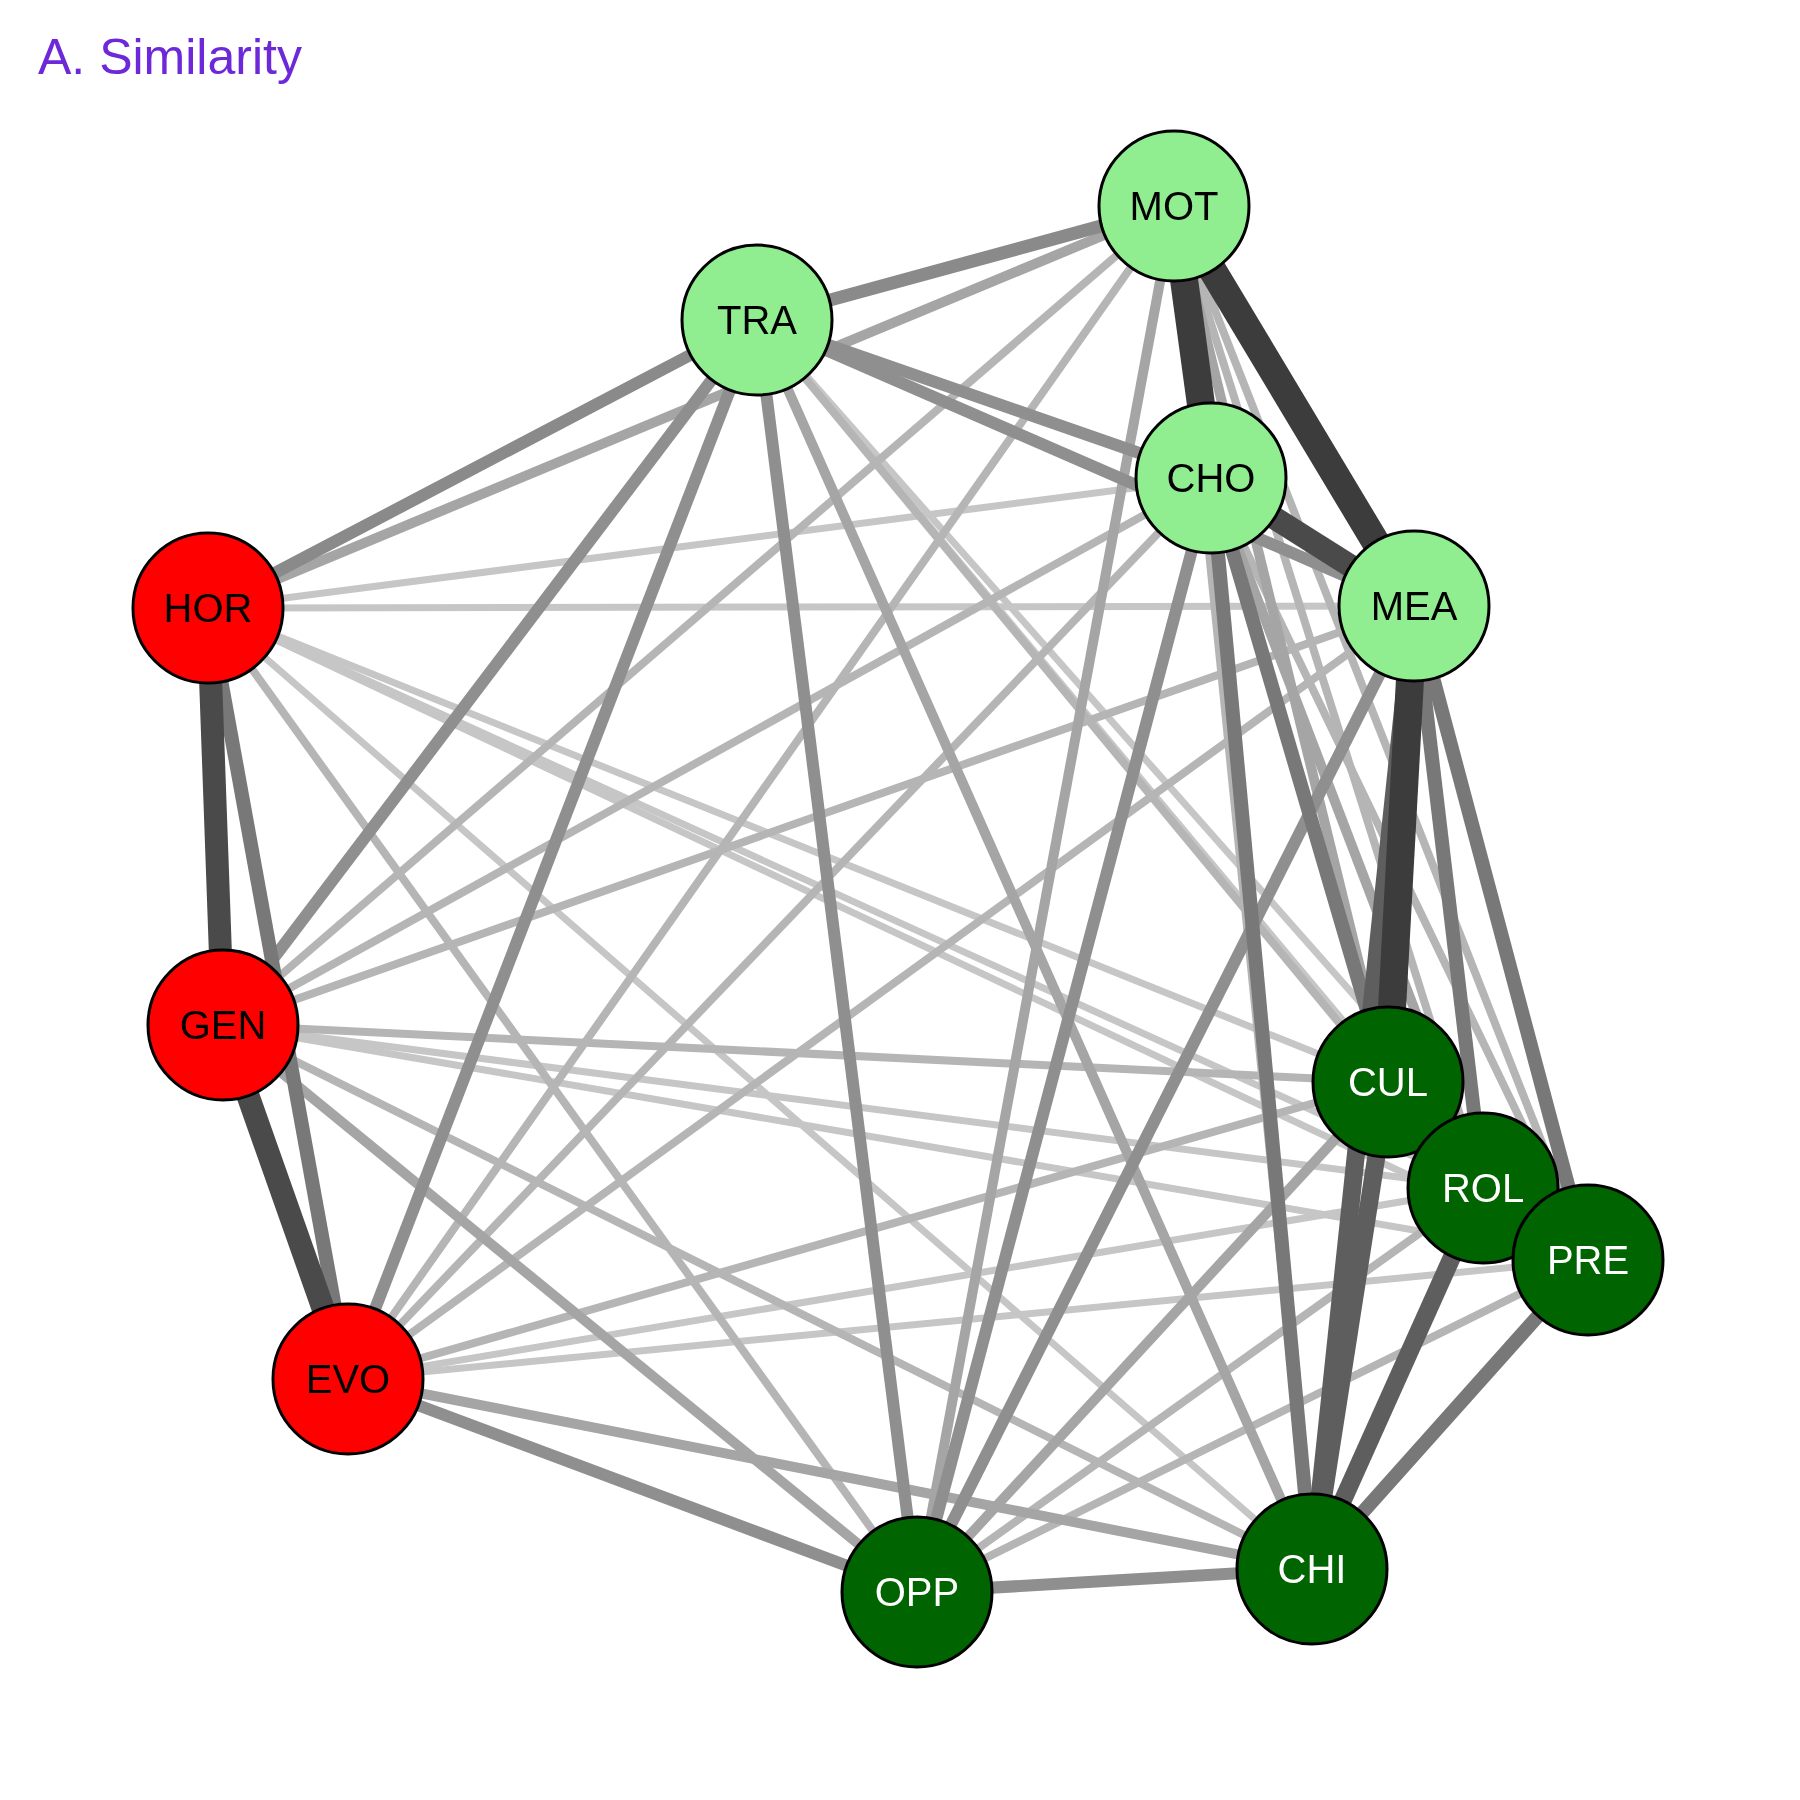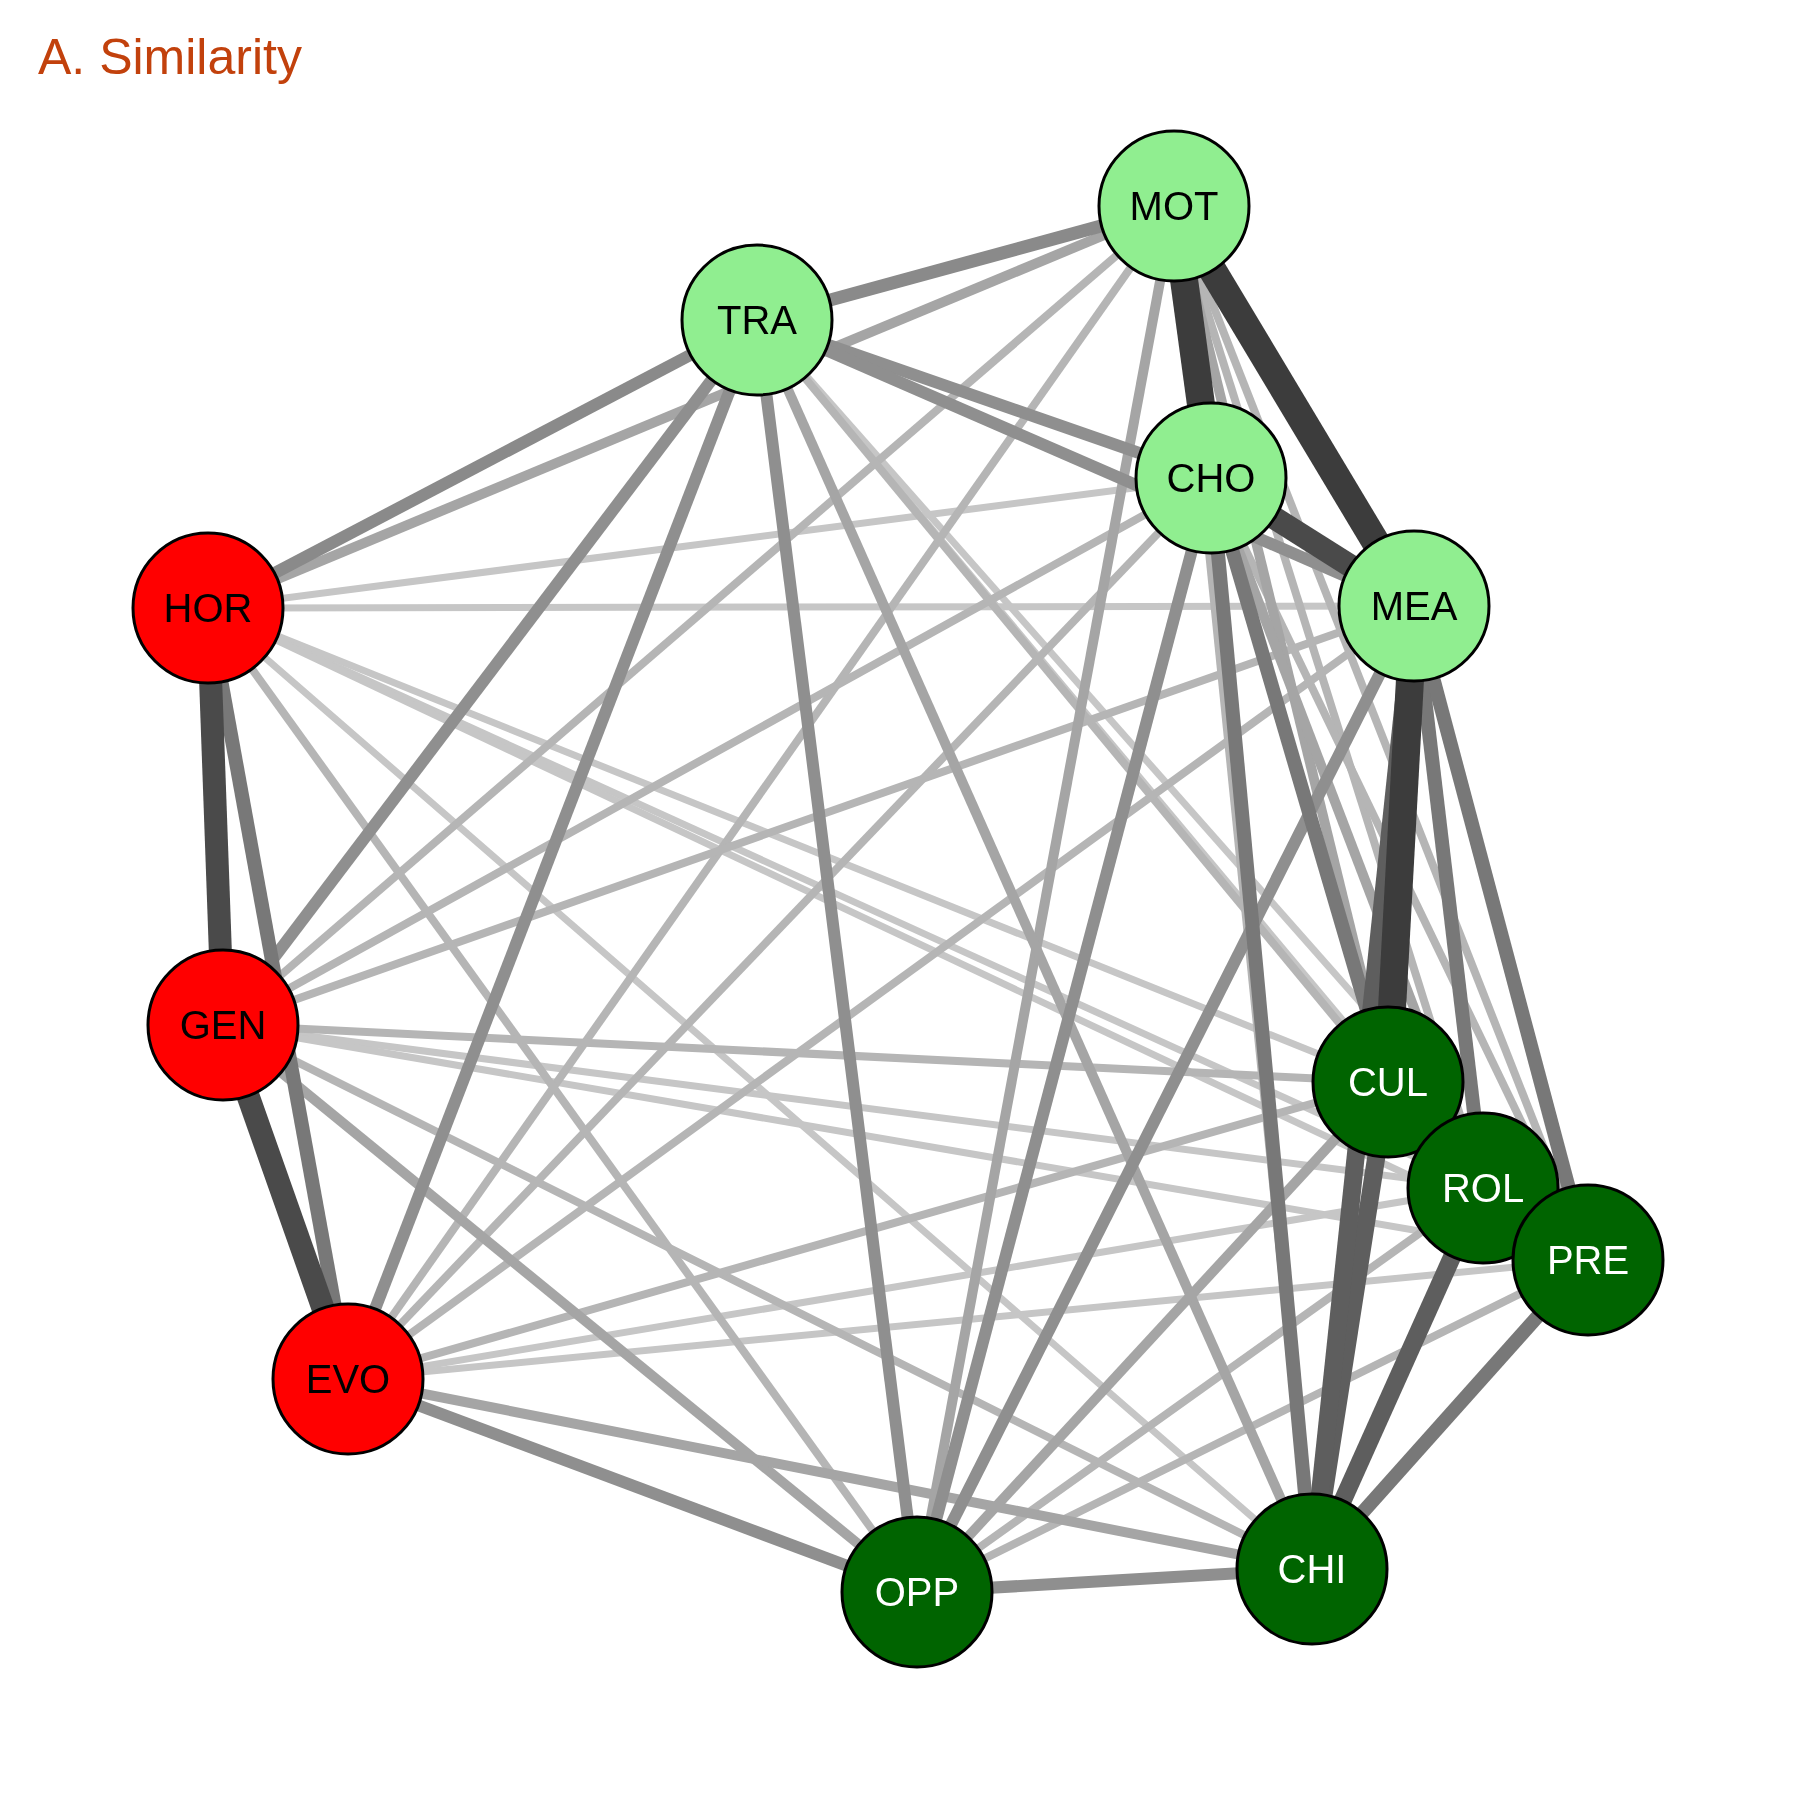--- a/index.html
+++ b/index.html
@@ -13,21 +13,21 @@
     width: 1800px;
     height: 1800px;
     background: #ffffff;
     overflow: hidden;
   }
   .plot-title {
     position: absolute;
     left: 38px;
     top: 28px;
     font-size: 50px;
-    color: #c2410c;
+    color: #6d28d9;
     font-weight: 400;
     letter-spacing: 0px;
     user-select: none;
   }
   svg.network {
     position: absolute;
     left: 0;
     top: 0;
     width: 1800px;
     height: 1800px;

